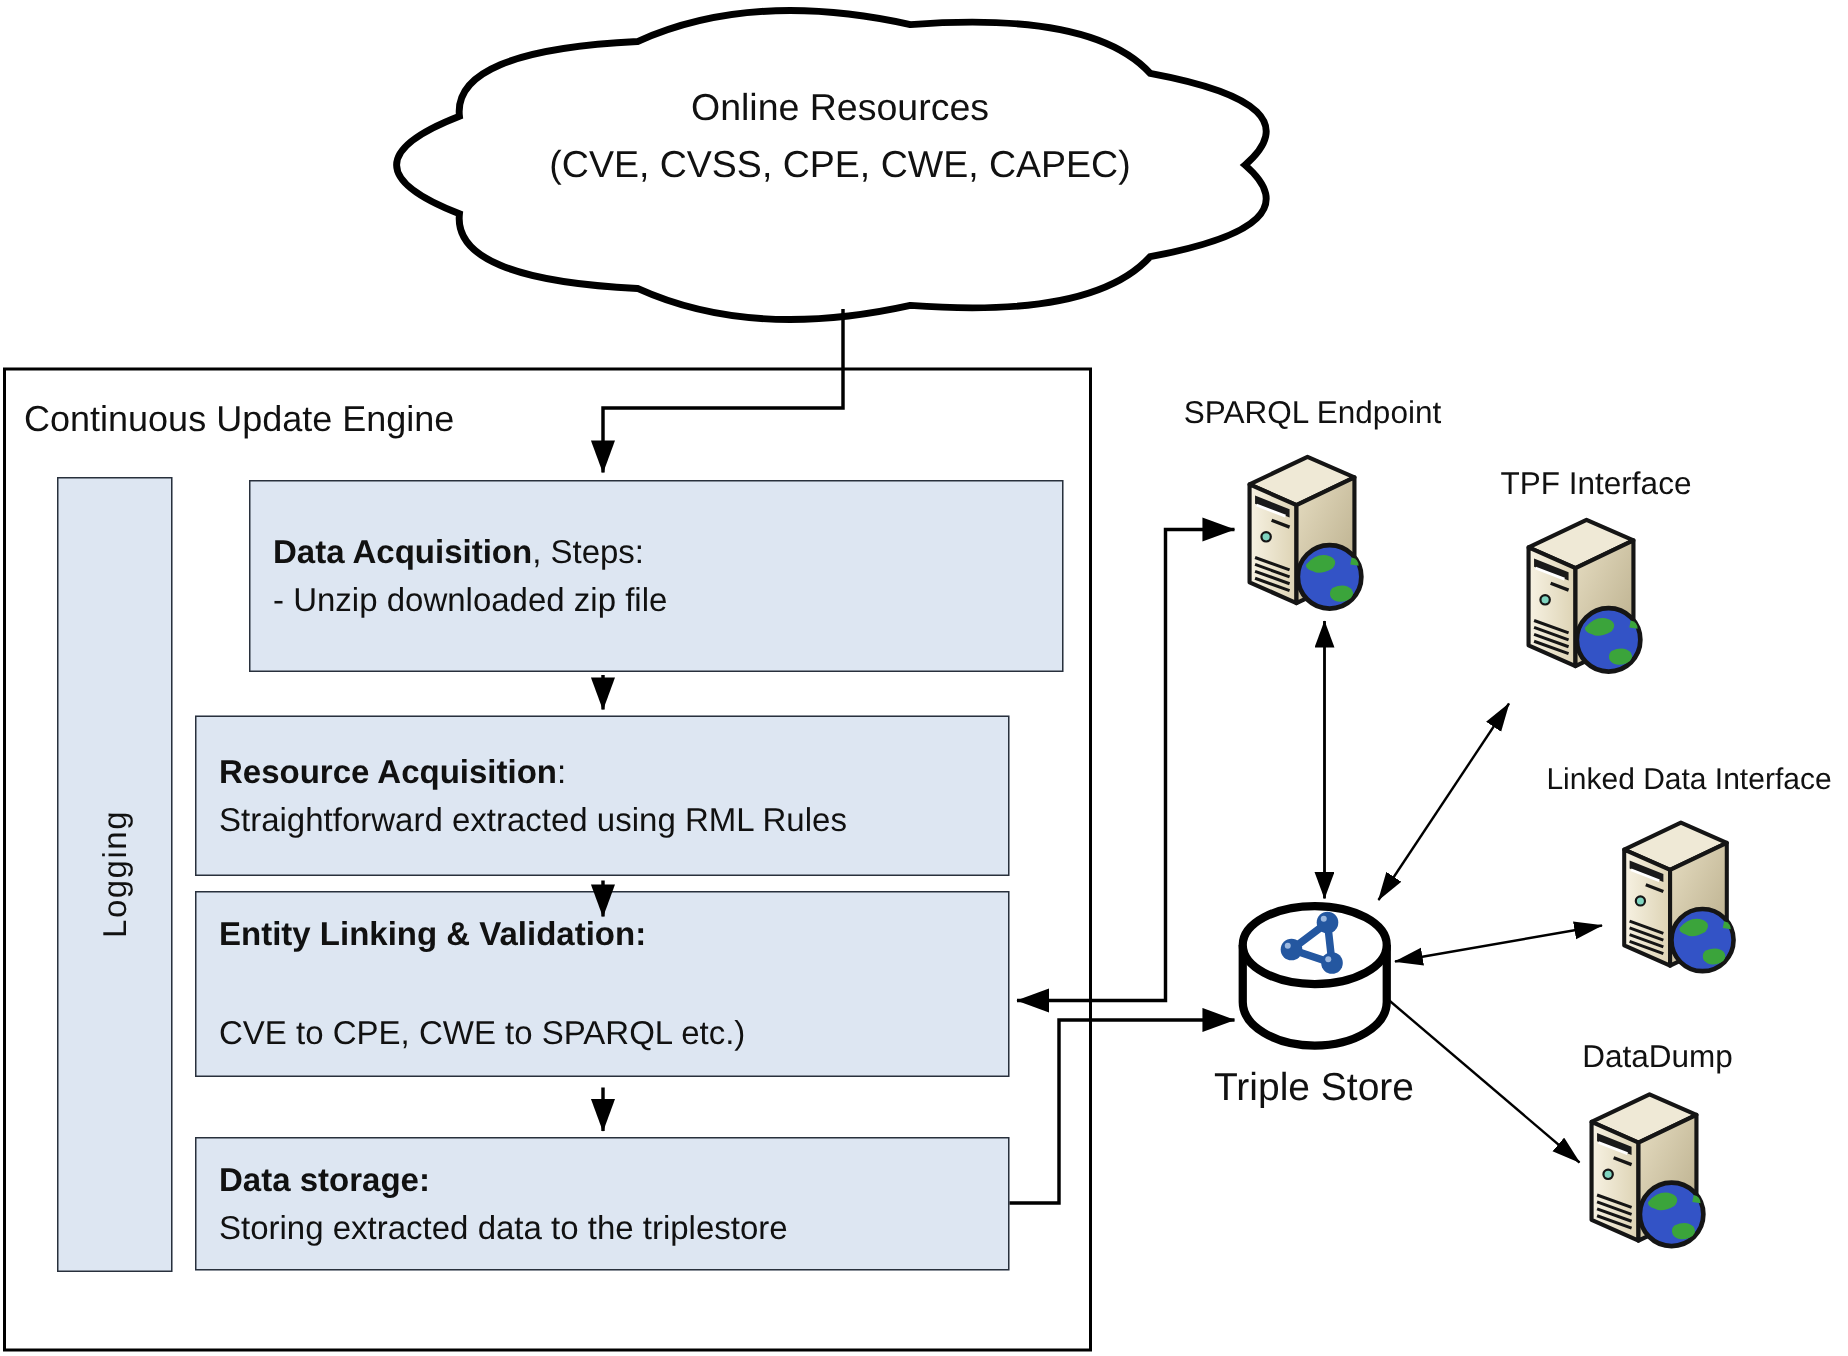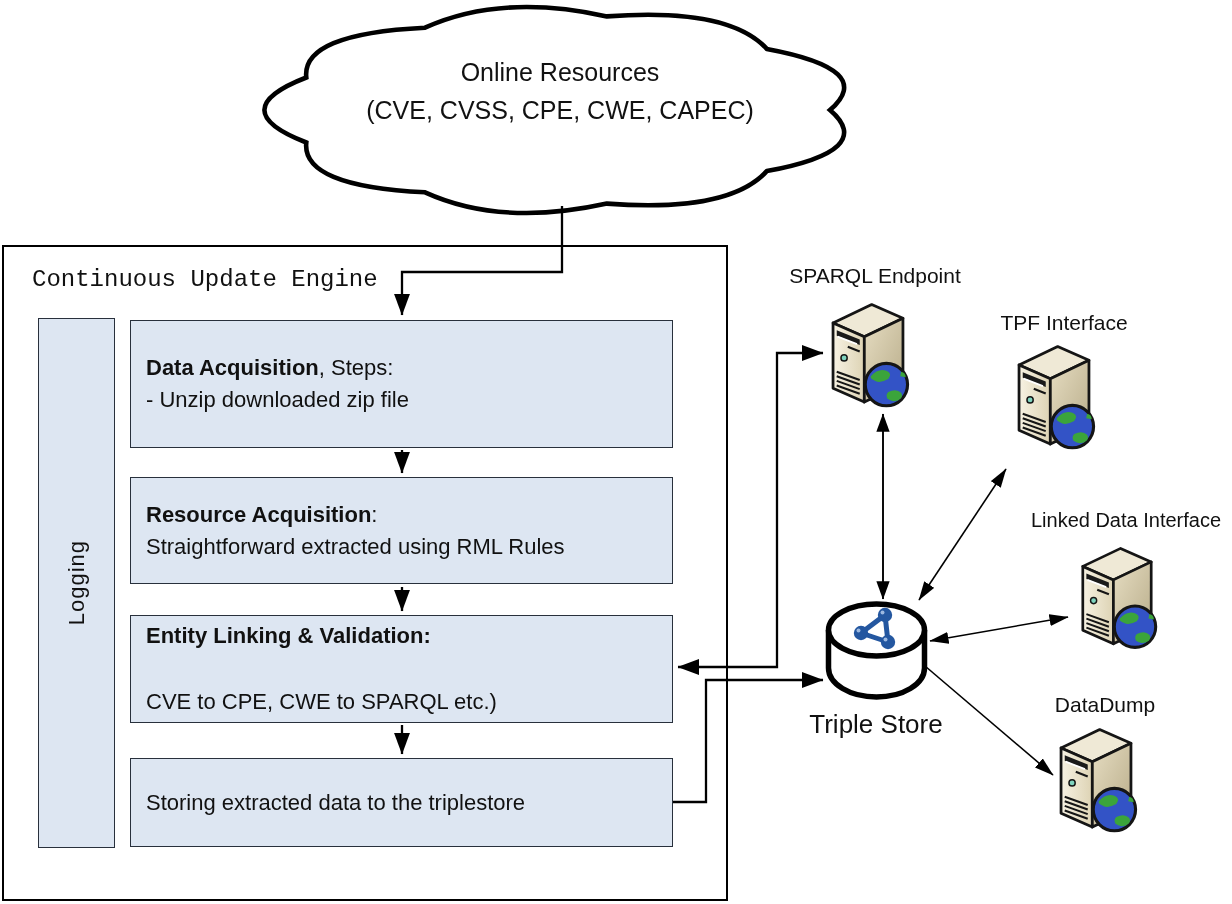--- a/index.html
+++ b/index.html
@@ -3,32 +3,32 @@
 <meta charset="utf-8">
 <style>
   html,body{margin:0;padding:0;background:#ffffff;}
   .stage{
     position:relative;width:1232px;height:904px;overflow:hidden;
     font-family:"Liberation Sans", sans-serif;color:#111;background:#fff;
   }
   .abs{position:absolute;box-sizing:border-box;}
   
   .engine{left:2px;top:245px;width:726px;height:656px;border:2.5px solid #000;background:#fff;z-index:1;}
-  .engine-title{left:32px;top:266px;font-size:24px;white-space:nowrap;z-index:10;font-family:Liberation Mono, monospace;}
+  .engine-title{left:16px;top:266px;font-size:24px;white-space:nowrap;z-index:10;}
   
   .logging{left:38px;top:318px;width:77px;height:530px;background:#dde6f2;border:1.6px solid #28303c;z-index:2;
     display:flex;align-items:center;justify-content:center;}
   .logging span{writing-mode:vertical-rl;transform:rotate(180deg);font-size:22px;letter-spacing:1px;}
   
   .pbox{left:130px;width:543px;background:#dde6f2;border:1.6px solid #28303c;z-index:2;
     display:flex;flex-direction:column;justify-content:center;padding:0 15px;font-size:22px;line-height:32px;}
   .pbox .t{font-weight:bold;}
-  .box-da{top:320px;height:128px;}
+  .box-da{top:320px;height:128px;margin-left:36px;}
   .box-re{top:477px;height:107px;}
-  .box-el{top:615px;height:108px;gap:34px;}
+  .box-el{top:594px;height:124px;gap:34px;}
   .box-ds{top:758px;height:89px;}
   
   .lbl{z-index:10;text-align:center;white-space:nowrap;}
   .lbl-cloud{left:310px;top:53px;width:500px;font-size:25px;line-height:38px;}
   .lbl-sparql{left:768px;top:264px;width:214px;font-size:21px;}
   .lbl-tpf{left:992px;top:311px;width:144px;font-size:21px;}
   .lbl-ldi{left:1018px;top:509px;width:216px;font-size:20px;}
   .lbl-dump{left:1048px;top:693px;width:114px;font-size:21px;text-align:center;}
   .lbl-ts{left:791px;top:709px;width:170px;font-size:26px;}
   svg.overlay{position:absolute;left:0;top:0;z-index:5;pointer-events:none;}
@@ -54,20 +54,21 @@
     <div><span class="t">Resource Acquisition</span><span>:</span></div>
     <div>Straightforward extracted using RML Rules</div>
   </div>
 
   <div class="abs pbox box-el">
     <div><span class="t">Entity Linking &amp; Validation:</span><span></span></div>
     <div>CVE to CPE, CWE to SPARQL etc.)</div>
   </div>
 
   <div class="abs pbox box-ds">
+    <div><span class="t">Data storage:</span><span></span></div>
     <div>Storing extracted data to the triplestore</div>
   </div>
 
   <svg class="overlay" width="1232" height="904" viewBox="0 0 1232 904">
     <defs>
       <marker id="ah" markerWidth="10.5" markerHeight="8" refX="9.3" refY="3.5" orient="auto-start-reverse" markerUnits="strokeWidth">
         <path d="M0,0 L9.5,3.5 L0,7 Z" fill="#000"></path>
       </marker>
       <marker id="ahs" markerWidth="14" markerHeight="10" refX="11.6" refY="3.75" orient="auto-start-reverse" markerUnits="strokeWidth">
         <path d="M0,0 L12,3.75 L0,7.5 Z" fill="#000"></path>

